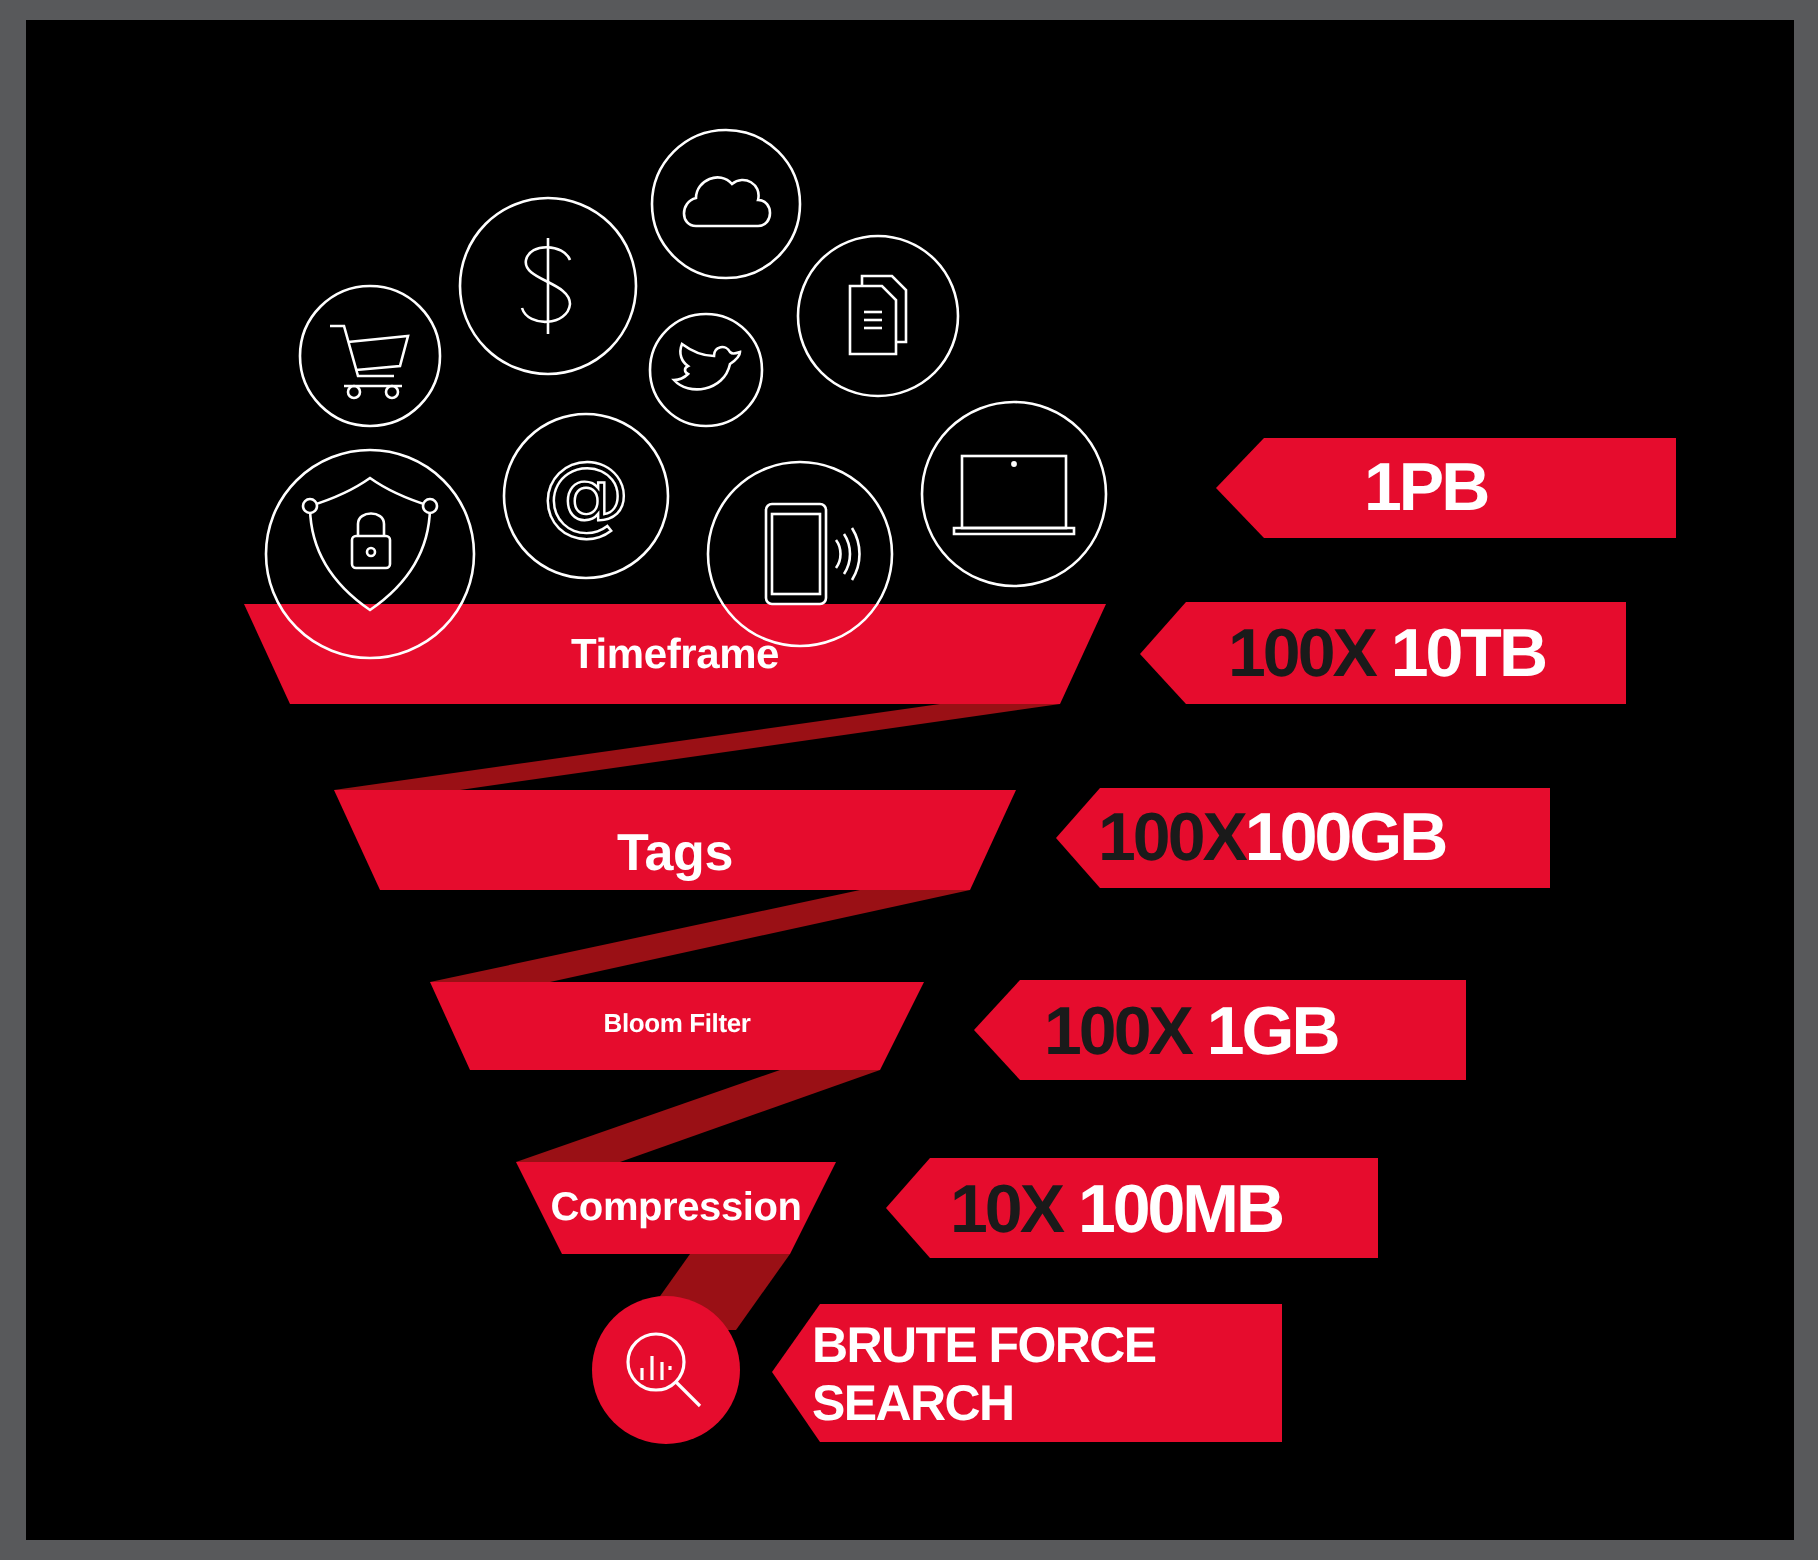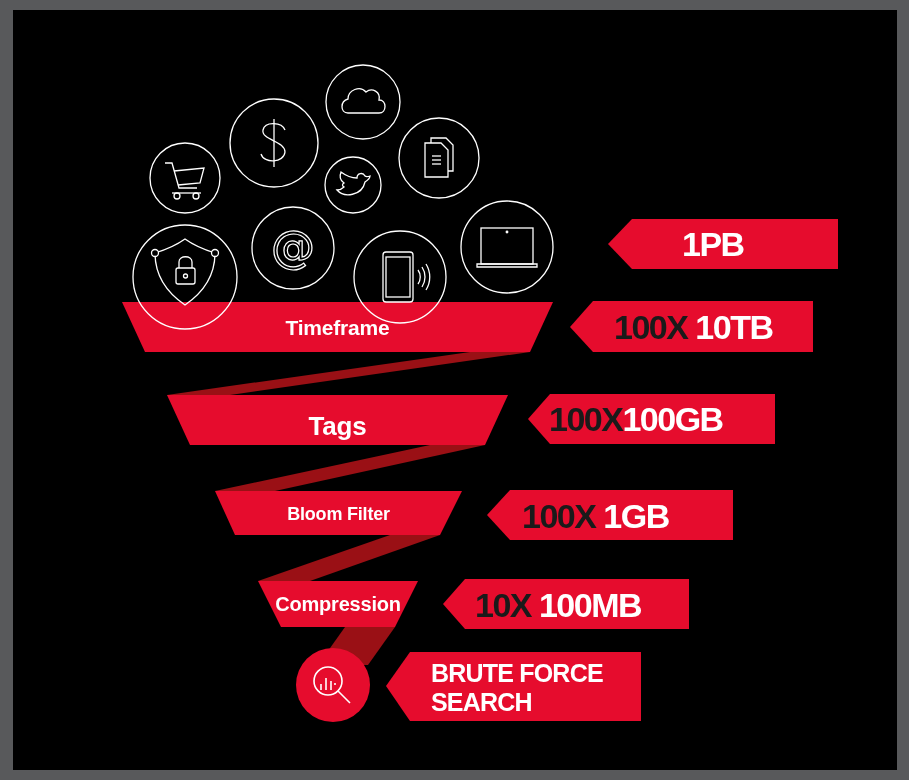--- a/index.html
+++ b/index.html
@@ -117,36 +117,36 @@
         <circle cx="507" cy="247" r="46"></circle>
         <rect x="481" y="228" width="52" height="36"></rect>
         <path d="M477,264 L537,264 L537,267 L477,267 Z"></path>
         <circle cx="507" cy="232" r="0.8" fill="#fff"></circle>
       </g>
     </g>
   </svg>
 
   <div class="lbl" style="left:122px;top:316px;width:431px;font-size:21px;">Timeframe</div>
   <div class="lbl" style="left:167px;top:411px;width:341px;font-size:26px;">Tags</div>
-  <div class="lbl" style="left:215px;top:504px;width:247px;font-size:18px;text-align:center;">Bloom Filter</div>
+  <div class="lbl" style="left:215px;top:504px;width:247px;font-size:13px;text-align:center;">Bloom Filter</div>
   <div class="lbl" style="left:258px;top:593px;width:160px;font-size:20px;">Compression</div>
 
   <div class="big" style="left:682px;top:227px;">
     <span class="mult"></span><span class="size">1PB</span>
   </div>
   <div class="big" style="left:598px;top:310px;margin-left:16px;">
     <span class="mult">100X</span> <span class="size">10TB</span>
   </div>
   <div class="big" style="left:549px;top:402px;text-align:center;">
     <span class="mult">100X</span><span class="size">100GB</span>
   </div>
   <div class="big" style="left:522px;top:499px;">
     <span class="mult">100X</span> <span class="size">1GB</span>
   </div>
   <div class="big" style="left:475px;top:588px;">
     <span class="mult">10X</span> <span class="size">100MB</span>
   </div>
 
-  <div class="brute" style="left:431px;top:659px;">
+  <div class="brute" style="left:406px;top:659px;">
     <div>BRUTE FORCE</div>
     <div>SEARCH</div>
   </div>
 </div>
 
 </body></html>

